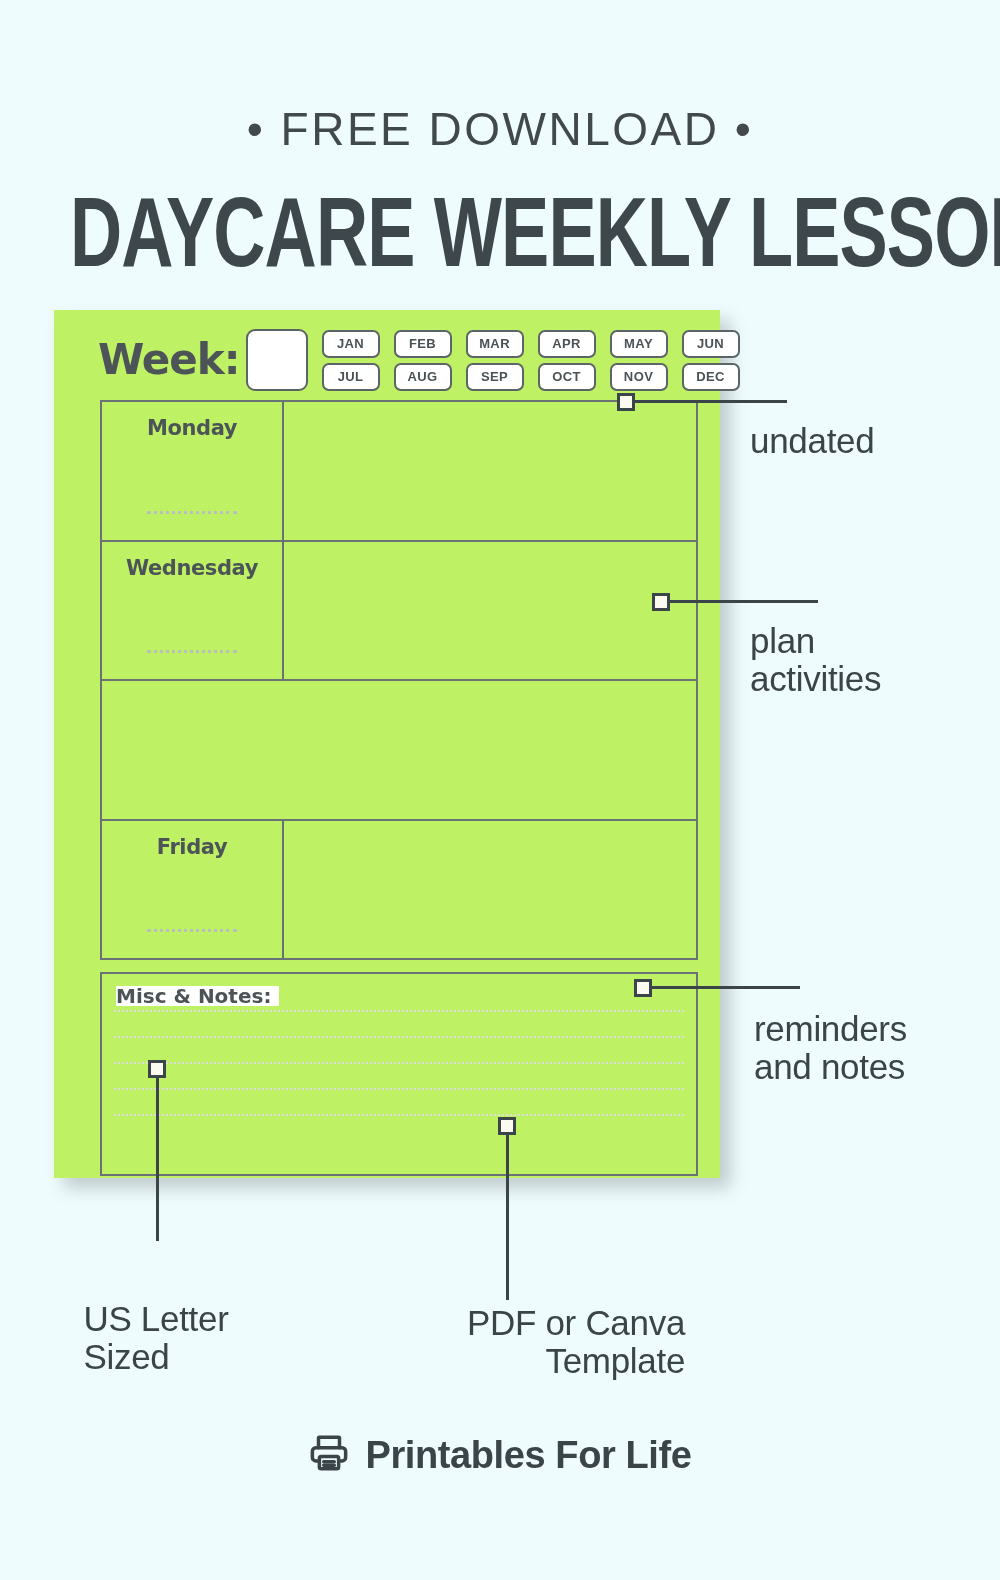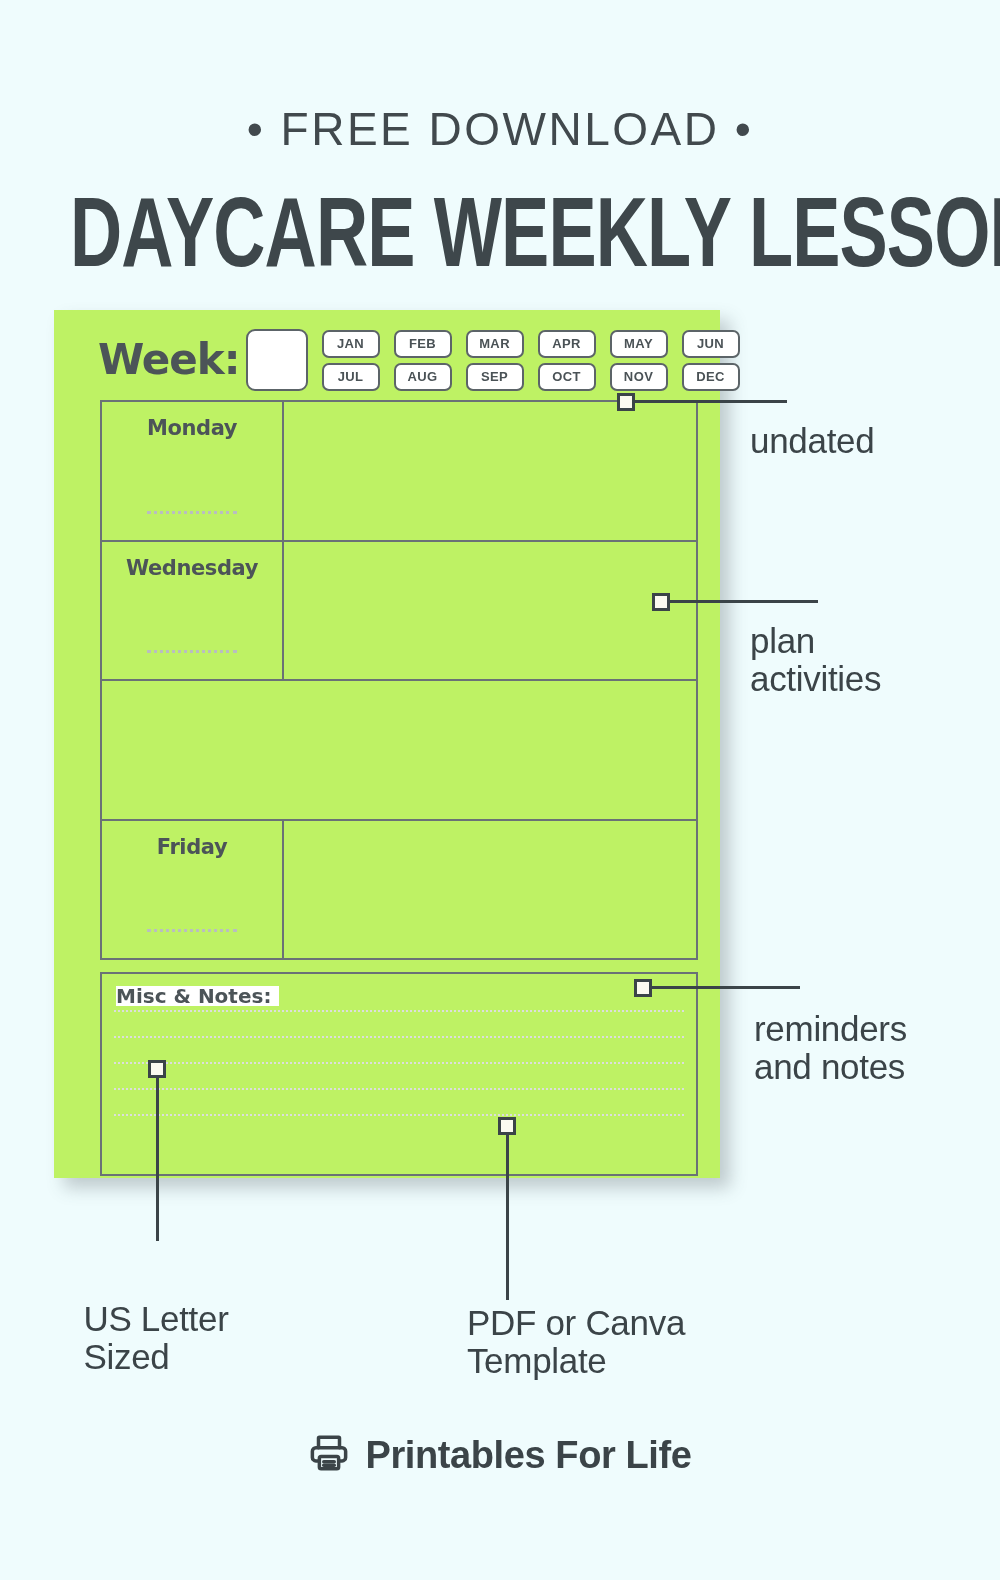--- a/index.html
+++ b/index.html
@@ -331,21 +331,21 @@
 
 <div class="callout-marker" style="left:148px; top:1060px;"></div>
 <div class="callout-line cl-v" style="left:156px; top:1078px; height:163px;"></div>
 <div class="callout-text" style="left:156px; top:1300px; transform:translateX(-50%); text-align:left;">
   <div>US Letter</div>
   <div>Sized</div>
 </div>
 
 <div class="callout-marker" style="left:498px; top:1117px;"></div>
 <div class="callout-line cl-v" style="left:506px; top:1135px; height:165px;"></div>
-<div class="callout-text" style="left:576px; top:1304px; transform:translateX(-50%); text-align:left;">
+<div class="callout-text" style="left:576px; top:1304px; transform:translateX(-50%); text-align:right;">
   <div>PDF or Canva</div>
   <div>Template</div>
 </div>
 
 <div id="brand">
   <span>
     <svg width="42" height="42" viewBox="0 0 24 24" fill="none" stroke="#3b4448" stroke-width="2" stroke-linecap="round" stroke-linejoin="round">
       <path d="M6 9V3.5A0.5 0.5 0 0 1 6.5 3h11a0.5 0.5 0 0 1 .5.5V9"></path>
       <rect x="2.5" y="9" width="19" height="7.5" rx="2"></rect>
       <rect x="6.5" y="14" width="11" height="7" rx="1" fill="#effcfd"></rect>

